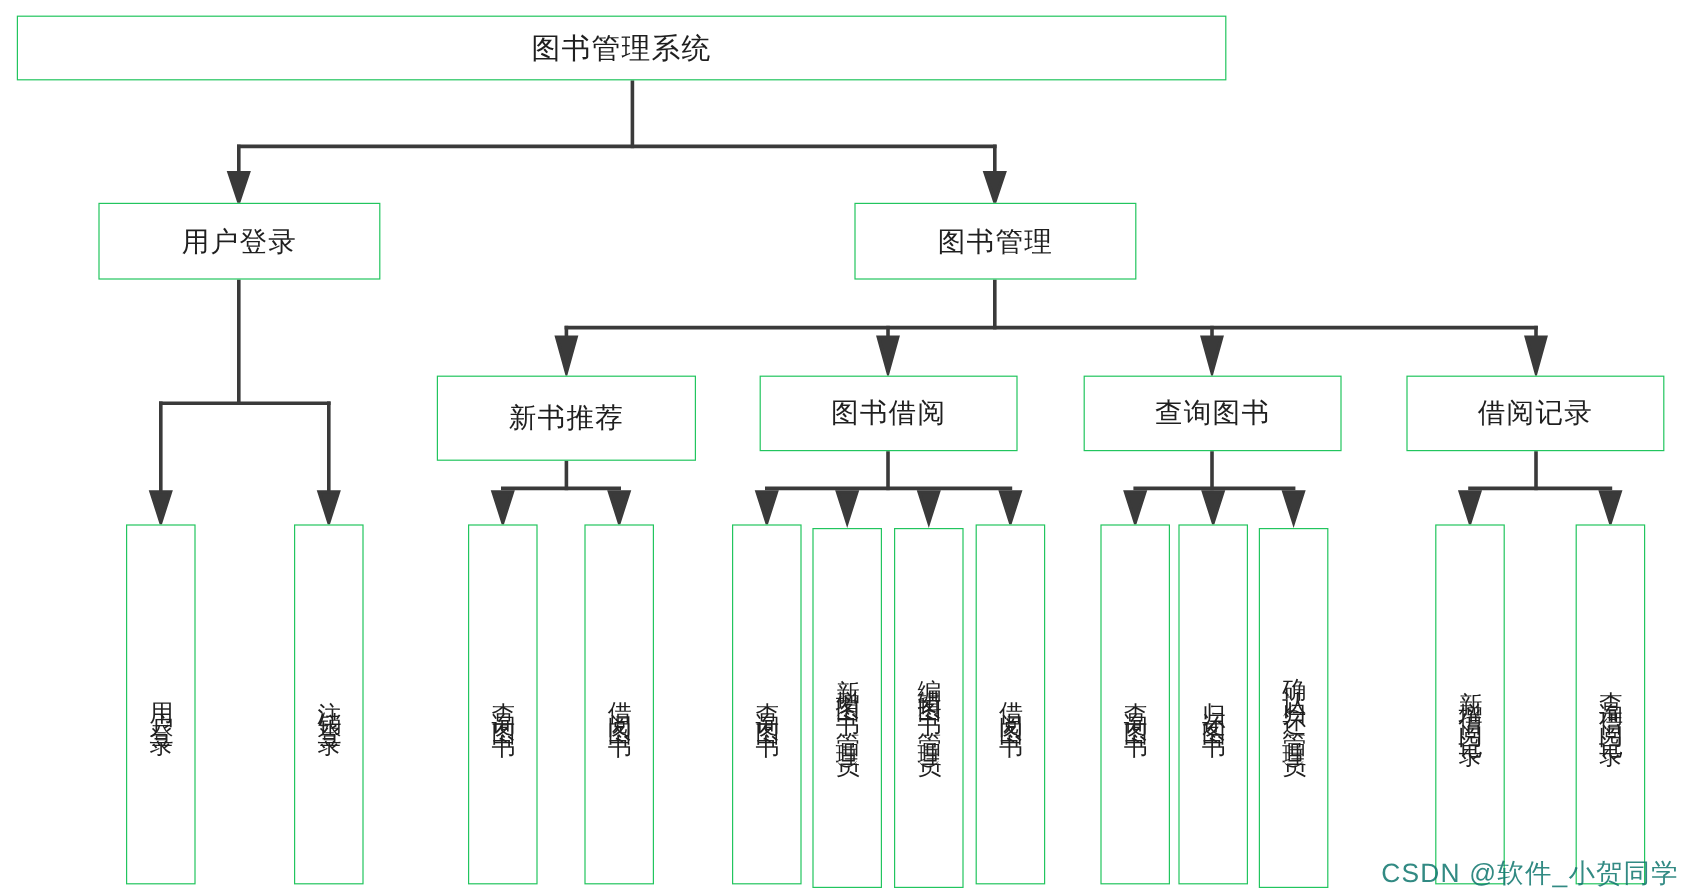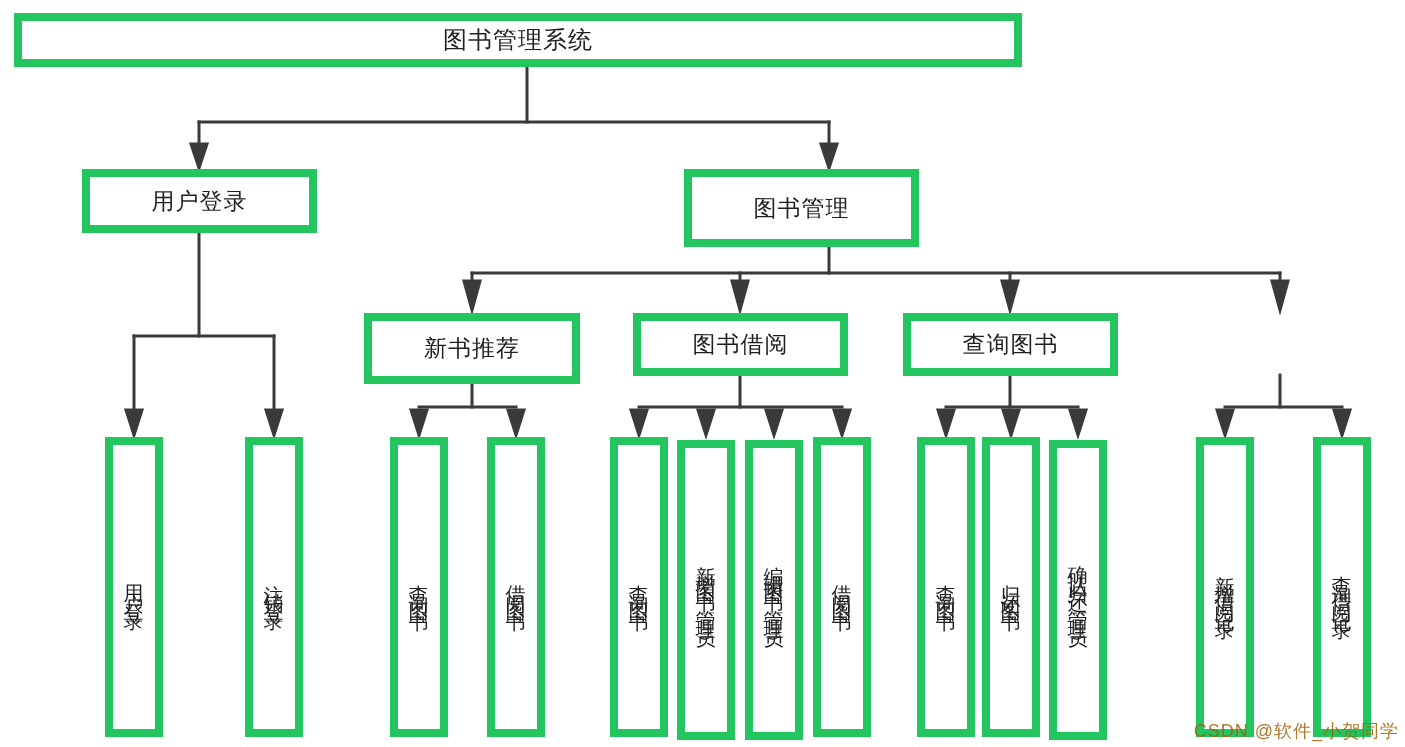--- a/index.html
+++ b/index.html
@@ -13,21 +13,21 @@
   }
   svg.connectors {
     position: absolute;
     left: 0; top: 0;
     width: 1405px; height: 747px;
   }
   .node {
     position: absolute;
     box-sizing: border-box;
     background: #ffffff;
-    border: 8px solid #22c55e;
+    border: 1px solid #22c55e;
     display: flex;
     align-items: center;
     justify-content: center;
     color: #1f1f1f;
   }
   .h-node span {
     font-size: 23px;
     letter-spacing: 1px;
     white-space: nowrap;
   }
@@ -36,22 +36,22 @@
     writing-mode: vertical-rl;
     font-size: 20px;
     letter-spacing: 9px;
     line-height: 1;
     white-space: nowrap;
   }
   .watermark {
     position: absolute;
     right: 6px;
     bottom: 4px;
-    font-size: 18px;
-    color: #a16207;
+    font-size: 22px;
+    color: #0f766e;
     opacity: 0.85;
     letter-spacing: 1px;
     z-index: 10;
     white-space: nowrap;
   }
 </style>
 </head>
 <body>
 
 <div class="canvas">
@@ -107,32 +107,35 @@
     <polygon points="1334,410 1350,410 1342,435"></polygon>
   </svg>
 
   <div class="node h-node root-node" style="left:14px;top:13px;width:1008px;height:54px">
     <span>图书管理系统</span>
   </div>
 
   <div class="node h-node" style="left:82px;top:169px;width:235px;height:64px">
     <span>用户登录</span>
   </div>
-  <div class="node h-node" style="left:684px;top:169px;width:235px;height:78px">
+  <div class="node h-node" style="left:712px;top:169px;width:235px;height:64px">
     <span>图书管理</span>
   </div>
 
   <div class="node h-node" style="left:364px;top:313px;width:216px;height:71px">
     <span>新书推荐</span>
   </div>
   <div class="node h-node" style="left:633px;top:313px;width:215px;height:63px">
     <span>图书借阅</span>
   </div>
   <div class="node h-node" style="left:903px;top:313px;width:215px;height:63px">
     <span>查询图书</span>
+  </div>
+  <div class="node h-node" style="left:1172px;top:313px;width:215px;height:63px">
+    <span>借阅记录</span>
   </div>
 
   <div class="node v-node" style="left:105px;top:437px;width:58px;height:300px">
     <span>用户登录</span>
   </div>
   <div class="node v-node" style="left:245px;top:437px;width:58px;height:300px">
     <span>注销登录</span>
   </div>
 
   <div class="node v-node" style="left:390px;top:437px;width:58px;height:300px">

